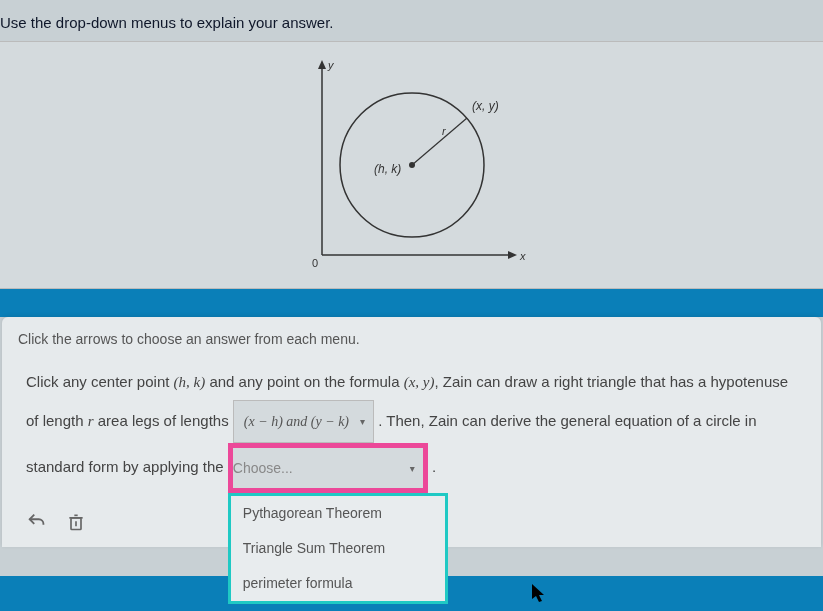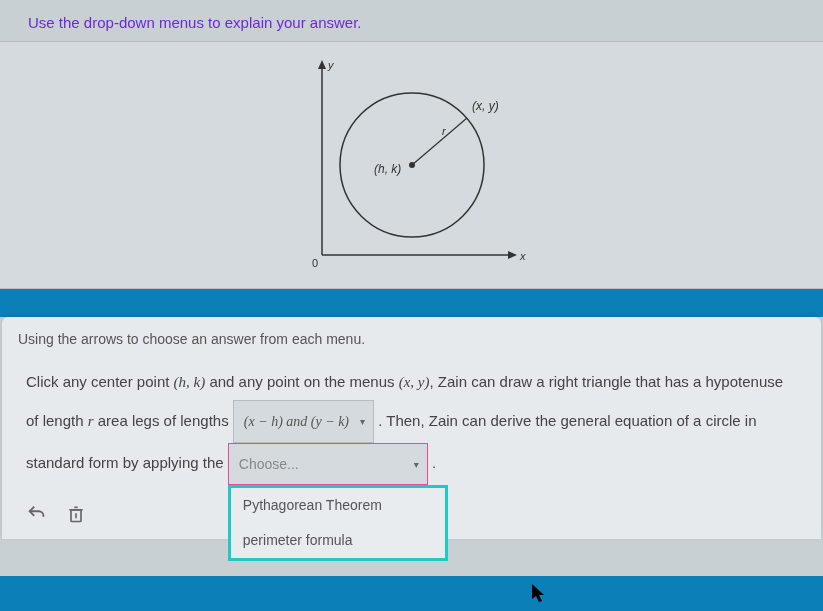--- a/index.html
+++ b/index.html
@@ -5,23 +5,23 @@
     * { box-sizing: border-box; margin: 0; padding: 0; }
     body {
       font-family: Arial, sans-serif;
       background: #c8d0d4;
       width: 823px;
       height: 611px;
       overflow: hidden;
       color: #3a3a3a;
     }
     .header {
-      padding: 14px 16px 10px 28px;
+      padding: 14px 16px 10px 0;
       font-size: 15px;
-      color: #6d28d9;
+      color: #0f172a;
     }
     .diagram-area {
       background: #d4dadd;
       border-top: 1px solid #bbb;
       border-bottom: 1px solid #bbb;
       height: 248px;
       display: flex;
       align-items: center;
       justify-content: center;
       position: relative;
@@ -81,22 +81,22 @@
       transform: translateY(-50%);
       color: #666;
     }
     .dropdown-open {
       display: inline-block;
       position: relative;
       vertical-align: middle;
     }
     .dropdown-trigger {
       background: #d4dadd;
-      border: 1px solid #ec4899;
-      padding: 4px 24px 4px 10px;
+      border: 5px solid #ec4899;
+      padding: 4px 24px 4px 0;
       font-size: 14px;
       color: #888;
       position: relative;
       cursor: pointer;
       min-width: 200px;
       font-family: Arial, sans-serif;
       font-style: normal;
     }
     .dropdown-trigger::after {
       content: "▾";
@@ -181,32 +181,33 @@
       <text x="82" y="118" font-size="12" font-style="italic" fill="#333">(h, k)</text>
       <text x="180" y="55" font-size="12" font-style="italic" fill="#333">(x, y)</text>
       <text x="150" y="80" font-size="11" font-style="italic" fill="#333">r</text>
     </svg>
   </div>
 </div>
 
 <div class="blue-strip"></div>
 
 <div class="question-card">
-  <div class="instruction">Using the arrows to choose an answer from each menu.</div>
+  <div class="instruction">Click the arrows to choose an answer from each menu.</div>
 
   <div class="body-text">
-    <span>Click any center point </span><span class="math">(h, k)</span><span> and any point on the menus </span><span class="math">(x, y)</span><span>, Zain can draw a right triangle that has a hypotenuse of length </span><span class="math">r</span><span> area legs of lengths </span>
+    <span>Click any center point </span><span class="math">(h, k)</span><span> and any point on the formula </span><span class="math">(x, y)</span><span>, Zain can draw a right triangle that has a hypotenuse of length </span><span class="math">r</span><span> area legs of lengths </span>
     <span class="dropdown">
       <span class="math">(x − h) and (y − k)</span>
     </span>
     <span> . Then, Zain can derive the general equation of a circle in standard form by applying the </span>
     <span class="dropdown-open">
       <div class="dropdown-trigger">Choose...</div>
       <div class="dropdown-menu">
         <div class="dropdown-item">Pythagorean Theorem</div>
+        <div class="dropdown-item">Triangle Sum Theorem</div>
         <div class="dropdown-item">perimeter formula</div>
       </div>
     </span>
     <span>.</span>
   </div>
 
   <div class="toolbar">
     <span class="tool-icon">
       <svg width="22" height="22" viewBox="0 0 24 24" fill="none" stroke="#666" stroke-width="2">
           <path d="M9 14l-5-5 5-5"></path>

